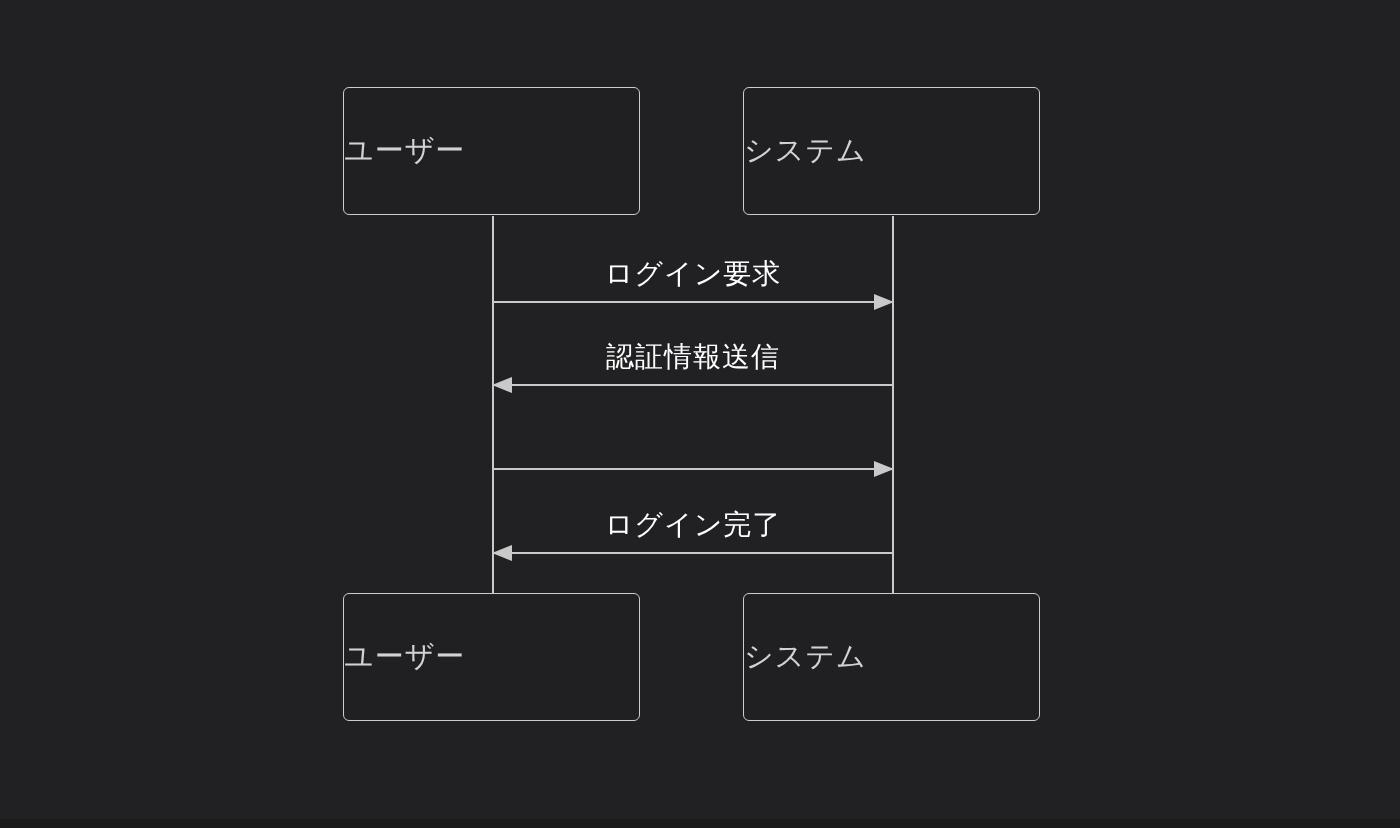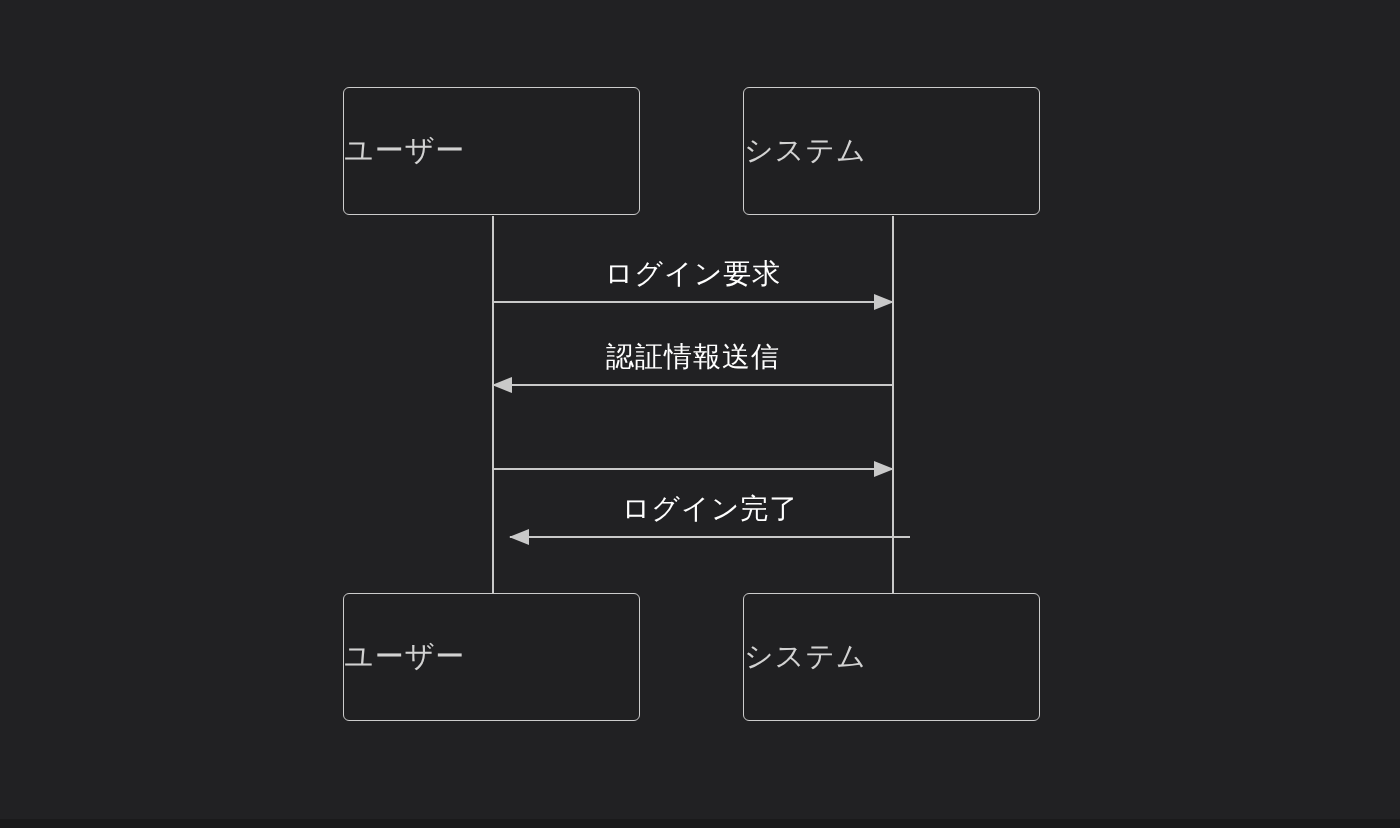--- a/index.html
+++ b/index.html
@@ -82,21 +82,21 @@
     right: -1px;
     border-left: 20px solid #c9c9c9;
   }
   .message[data-dir="left"] .arrowhead {
     left: -1px;
     border-right: 20px solid #c9c9c9;
   }
   .msg-1 { top: 256px; }
   .msg-2 { top: 339px; }
   .msg-3 { top: 423px; }
-  .msg-4 { top: 491px; margin-left: 17px; }
+  .msg-4 { top: 507px; }
   .bottom-bar {
     position: absolute;
     left: 0;
     bottom: 0;
     width: 100%;
     height: 9px;
     background: #1a1a1b;
   }
 </style>
 </head>

